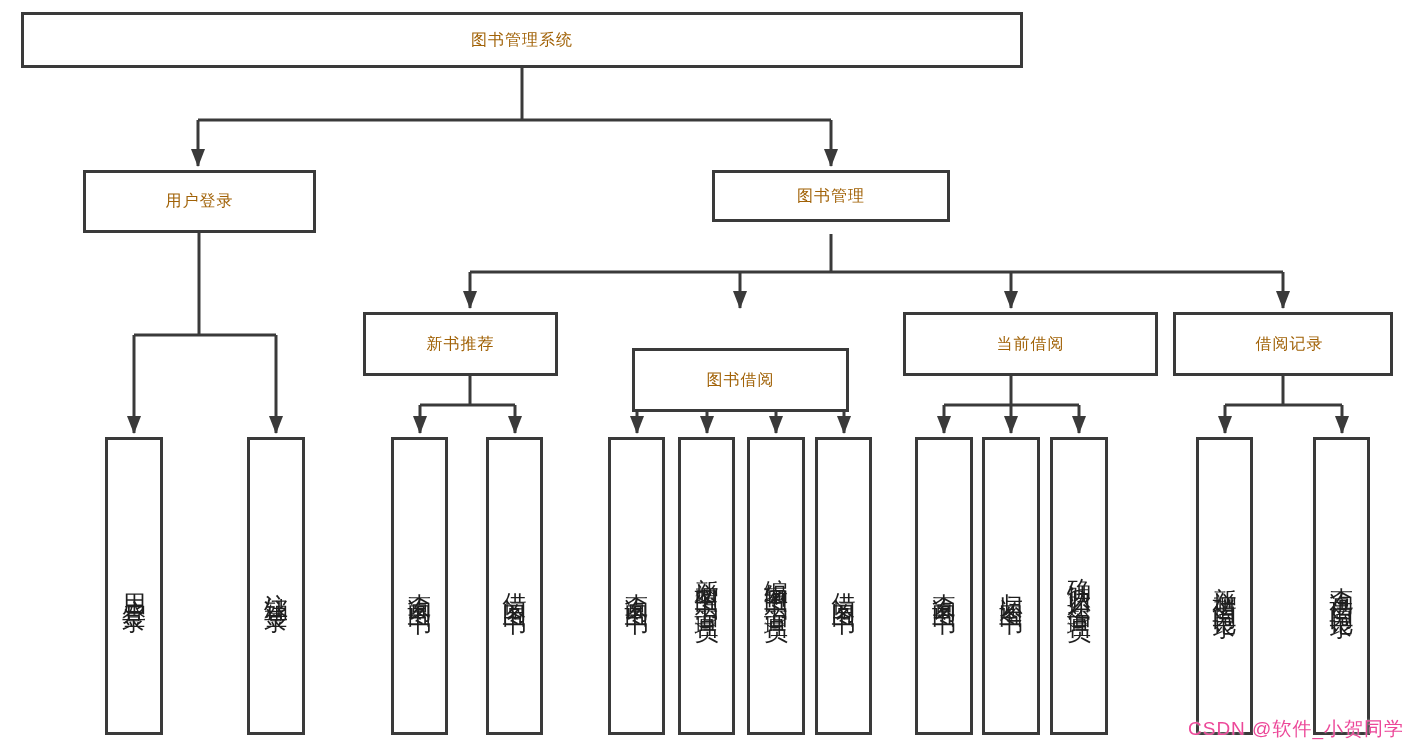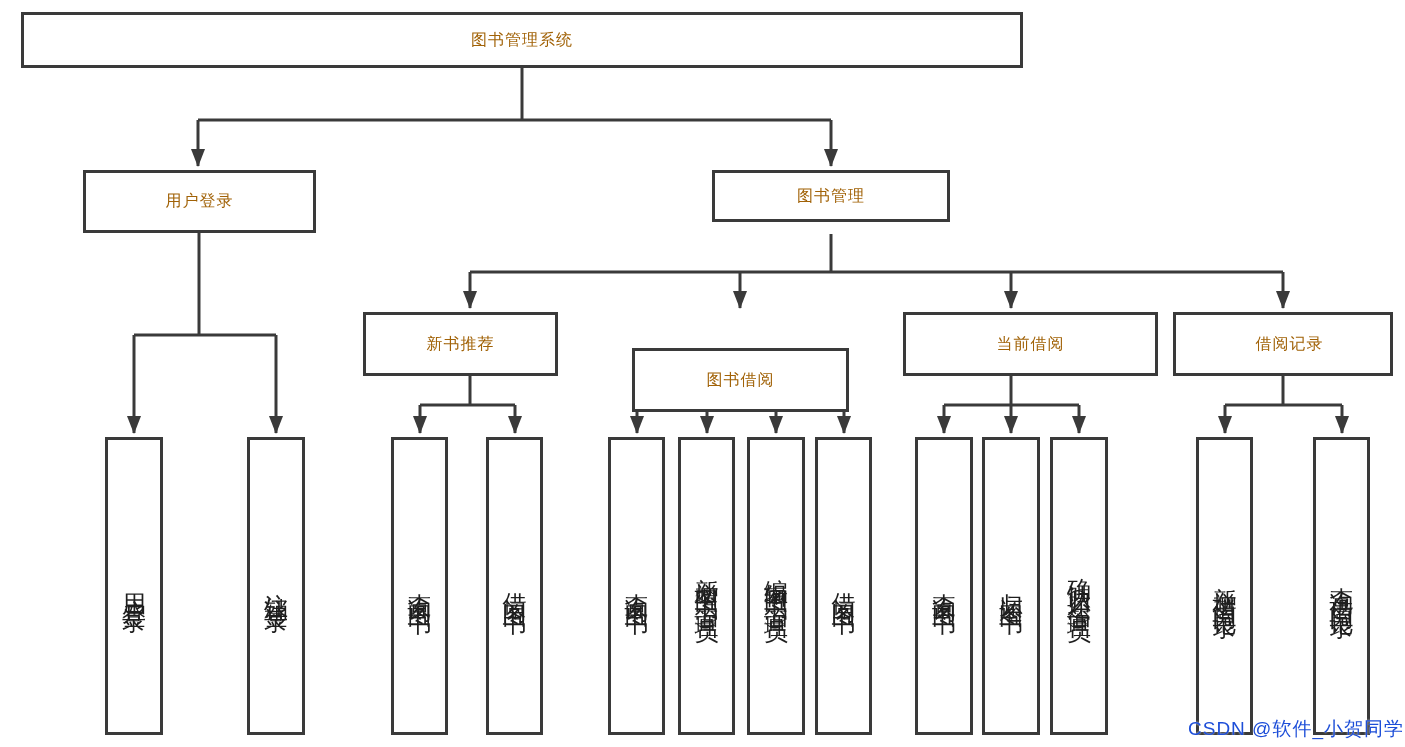--- a/index.html
+++ b/index.html
@@ -43,21 +43,21 @@
     font-size: 24px;
     color: #1e1e1e;
     letter-spacing: 6px;
     line-height: 1;
   }
   #watermark {
     position: absolute;
     left: 1188px;
     top: 716px;
     font-size: 19px;
-    color: #1d4ed8;
+    color: #ec4899;
     letter-spacing: 1px;
     white-space: nowrap;
     z-index: 10;
     text-shadow: 0 0 2px rgba(255,255,255,0.9);
   }
 </style>
 </head>
 <body>
 
 <div id="stage">

